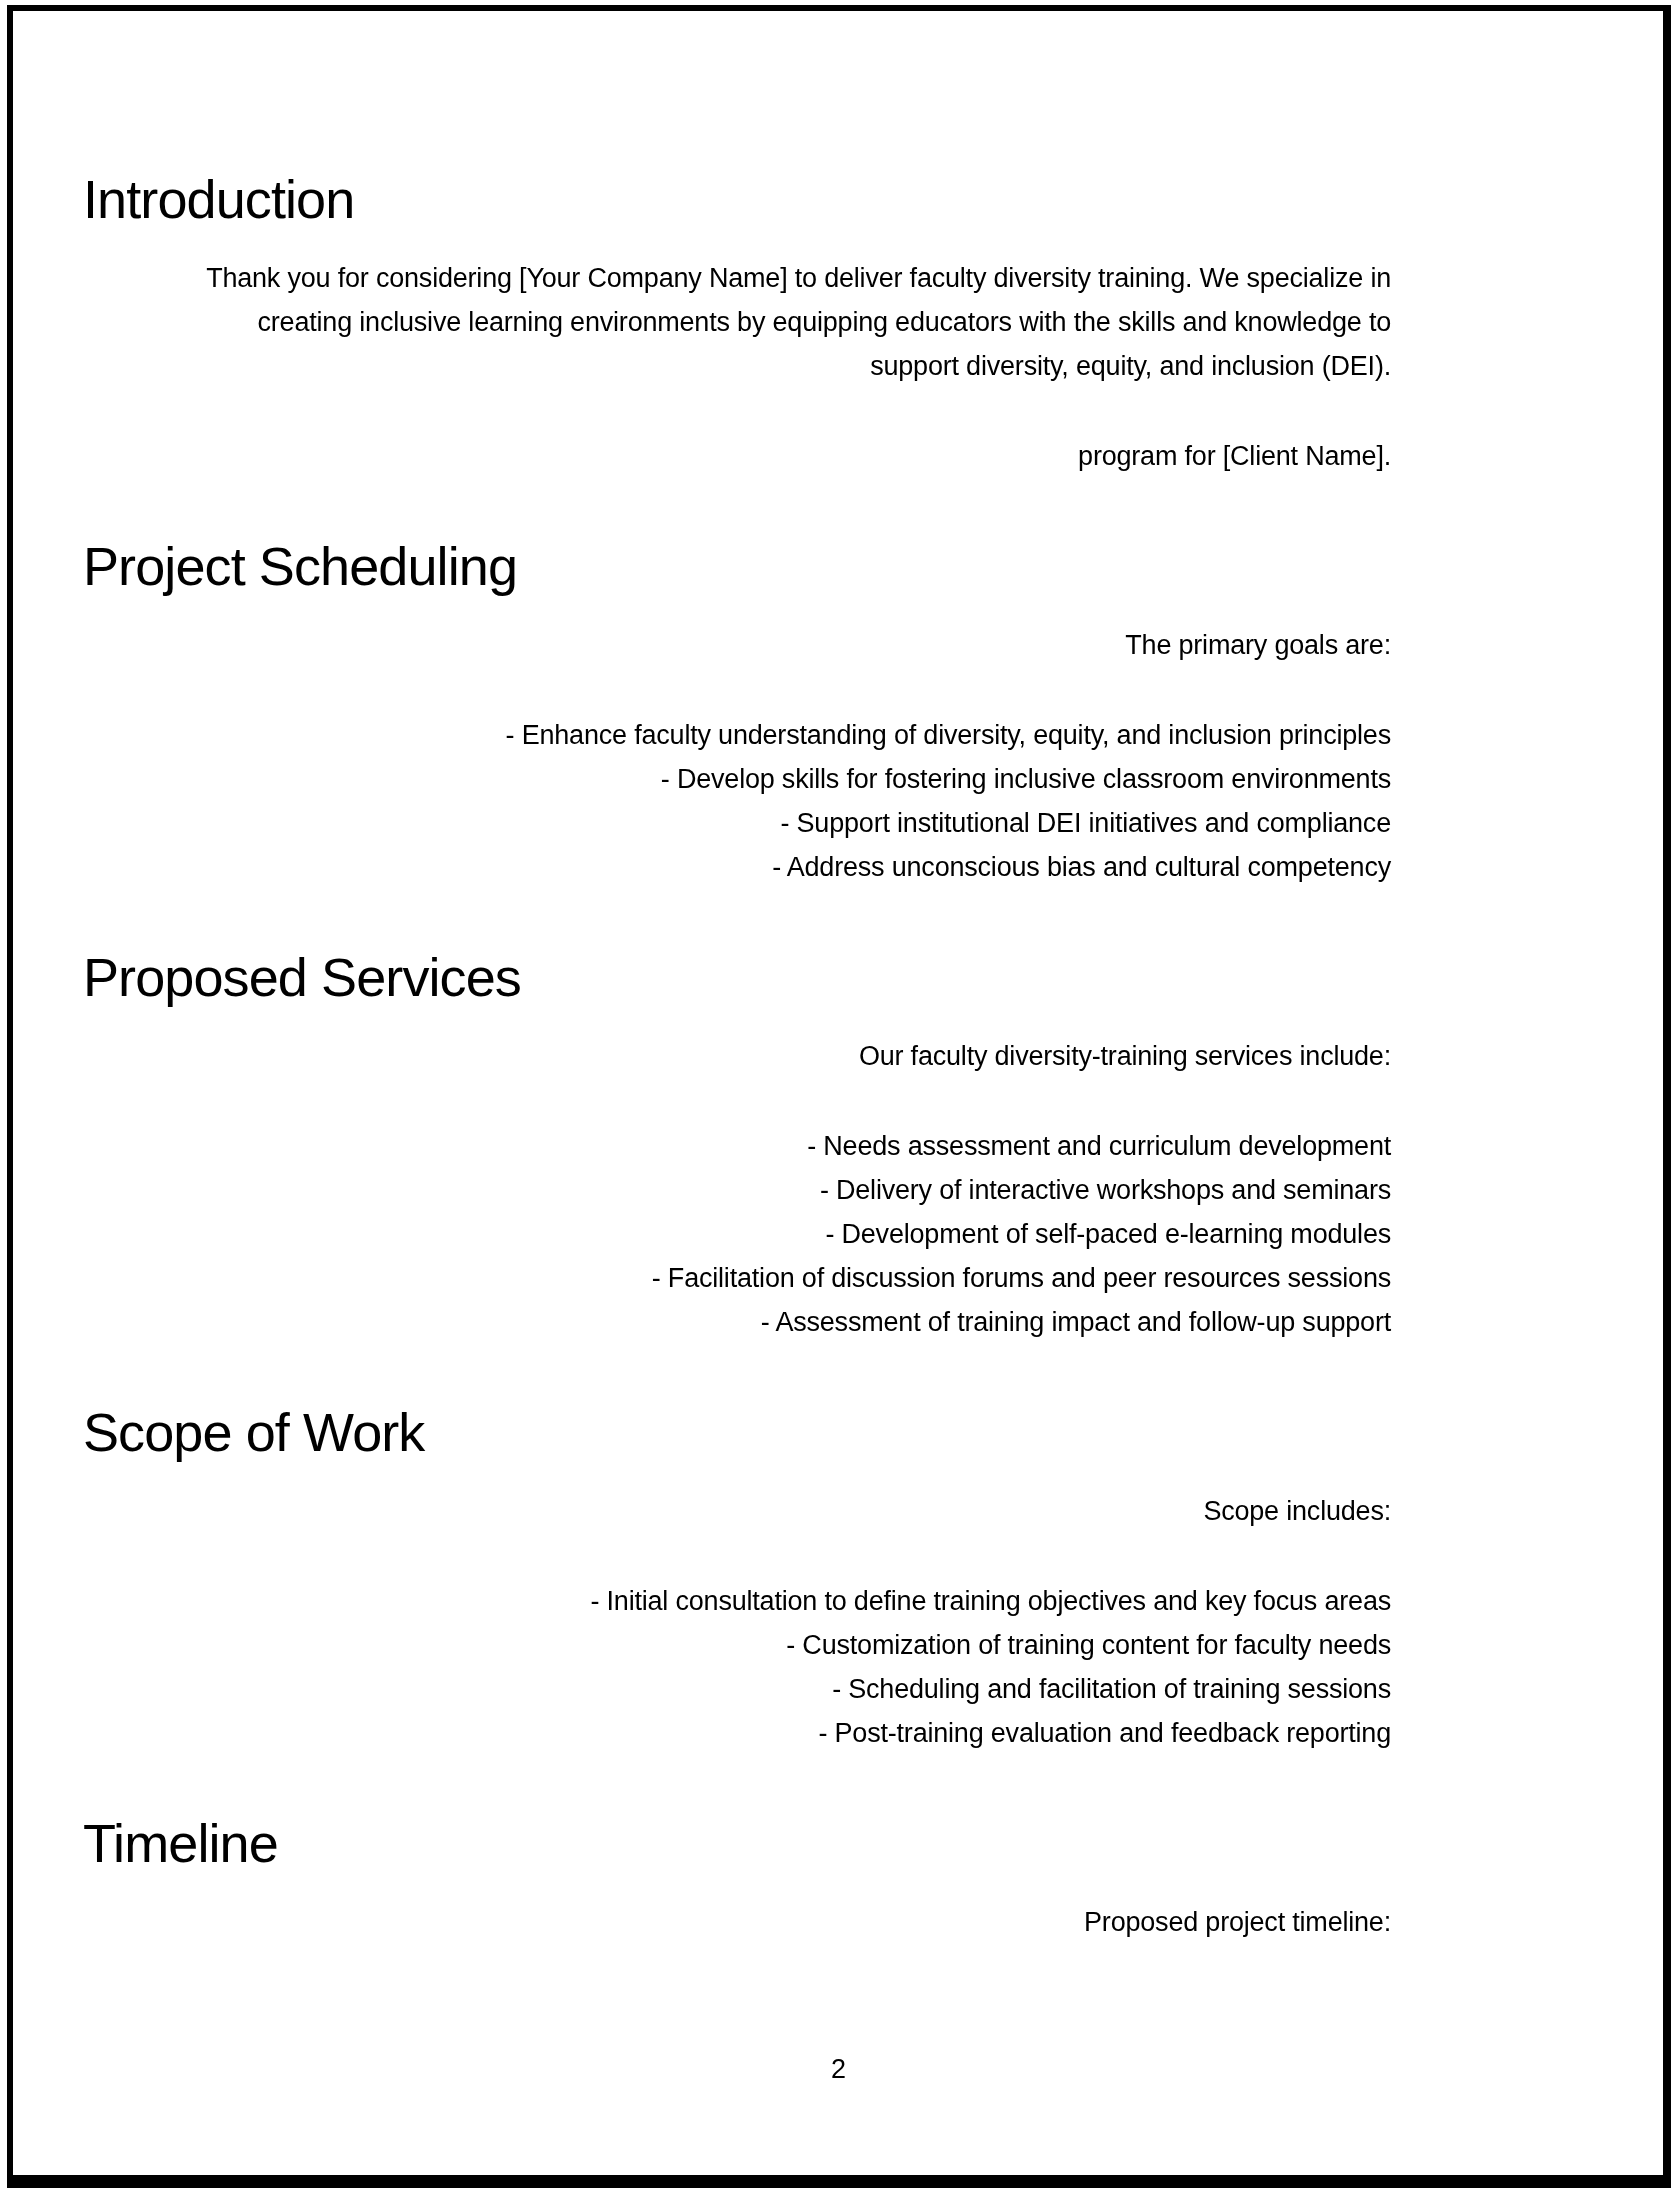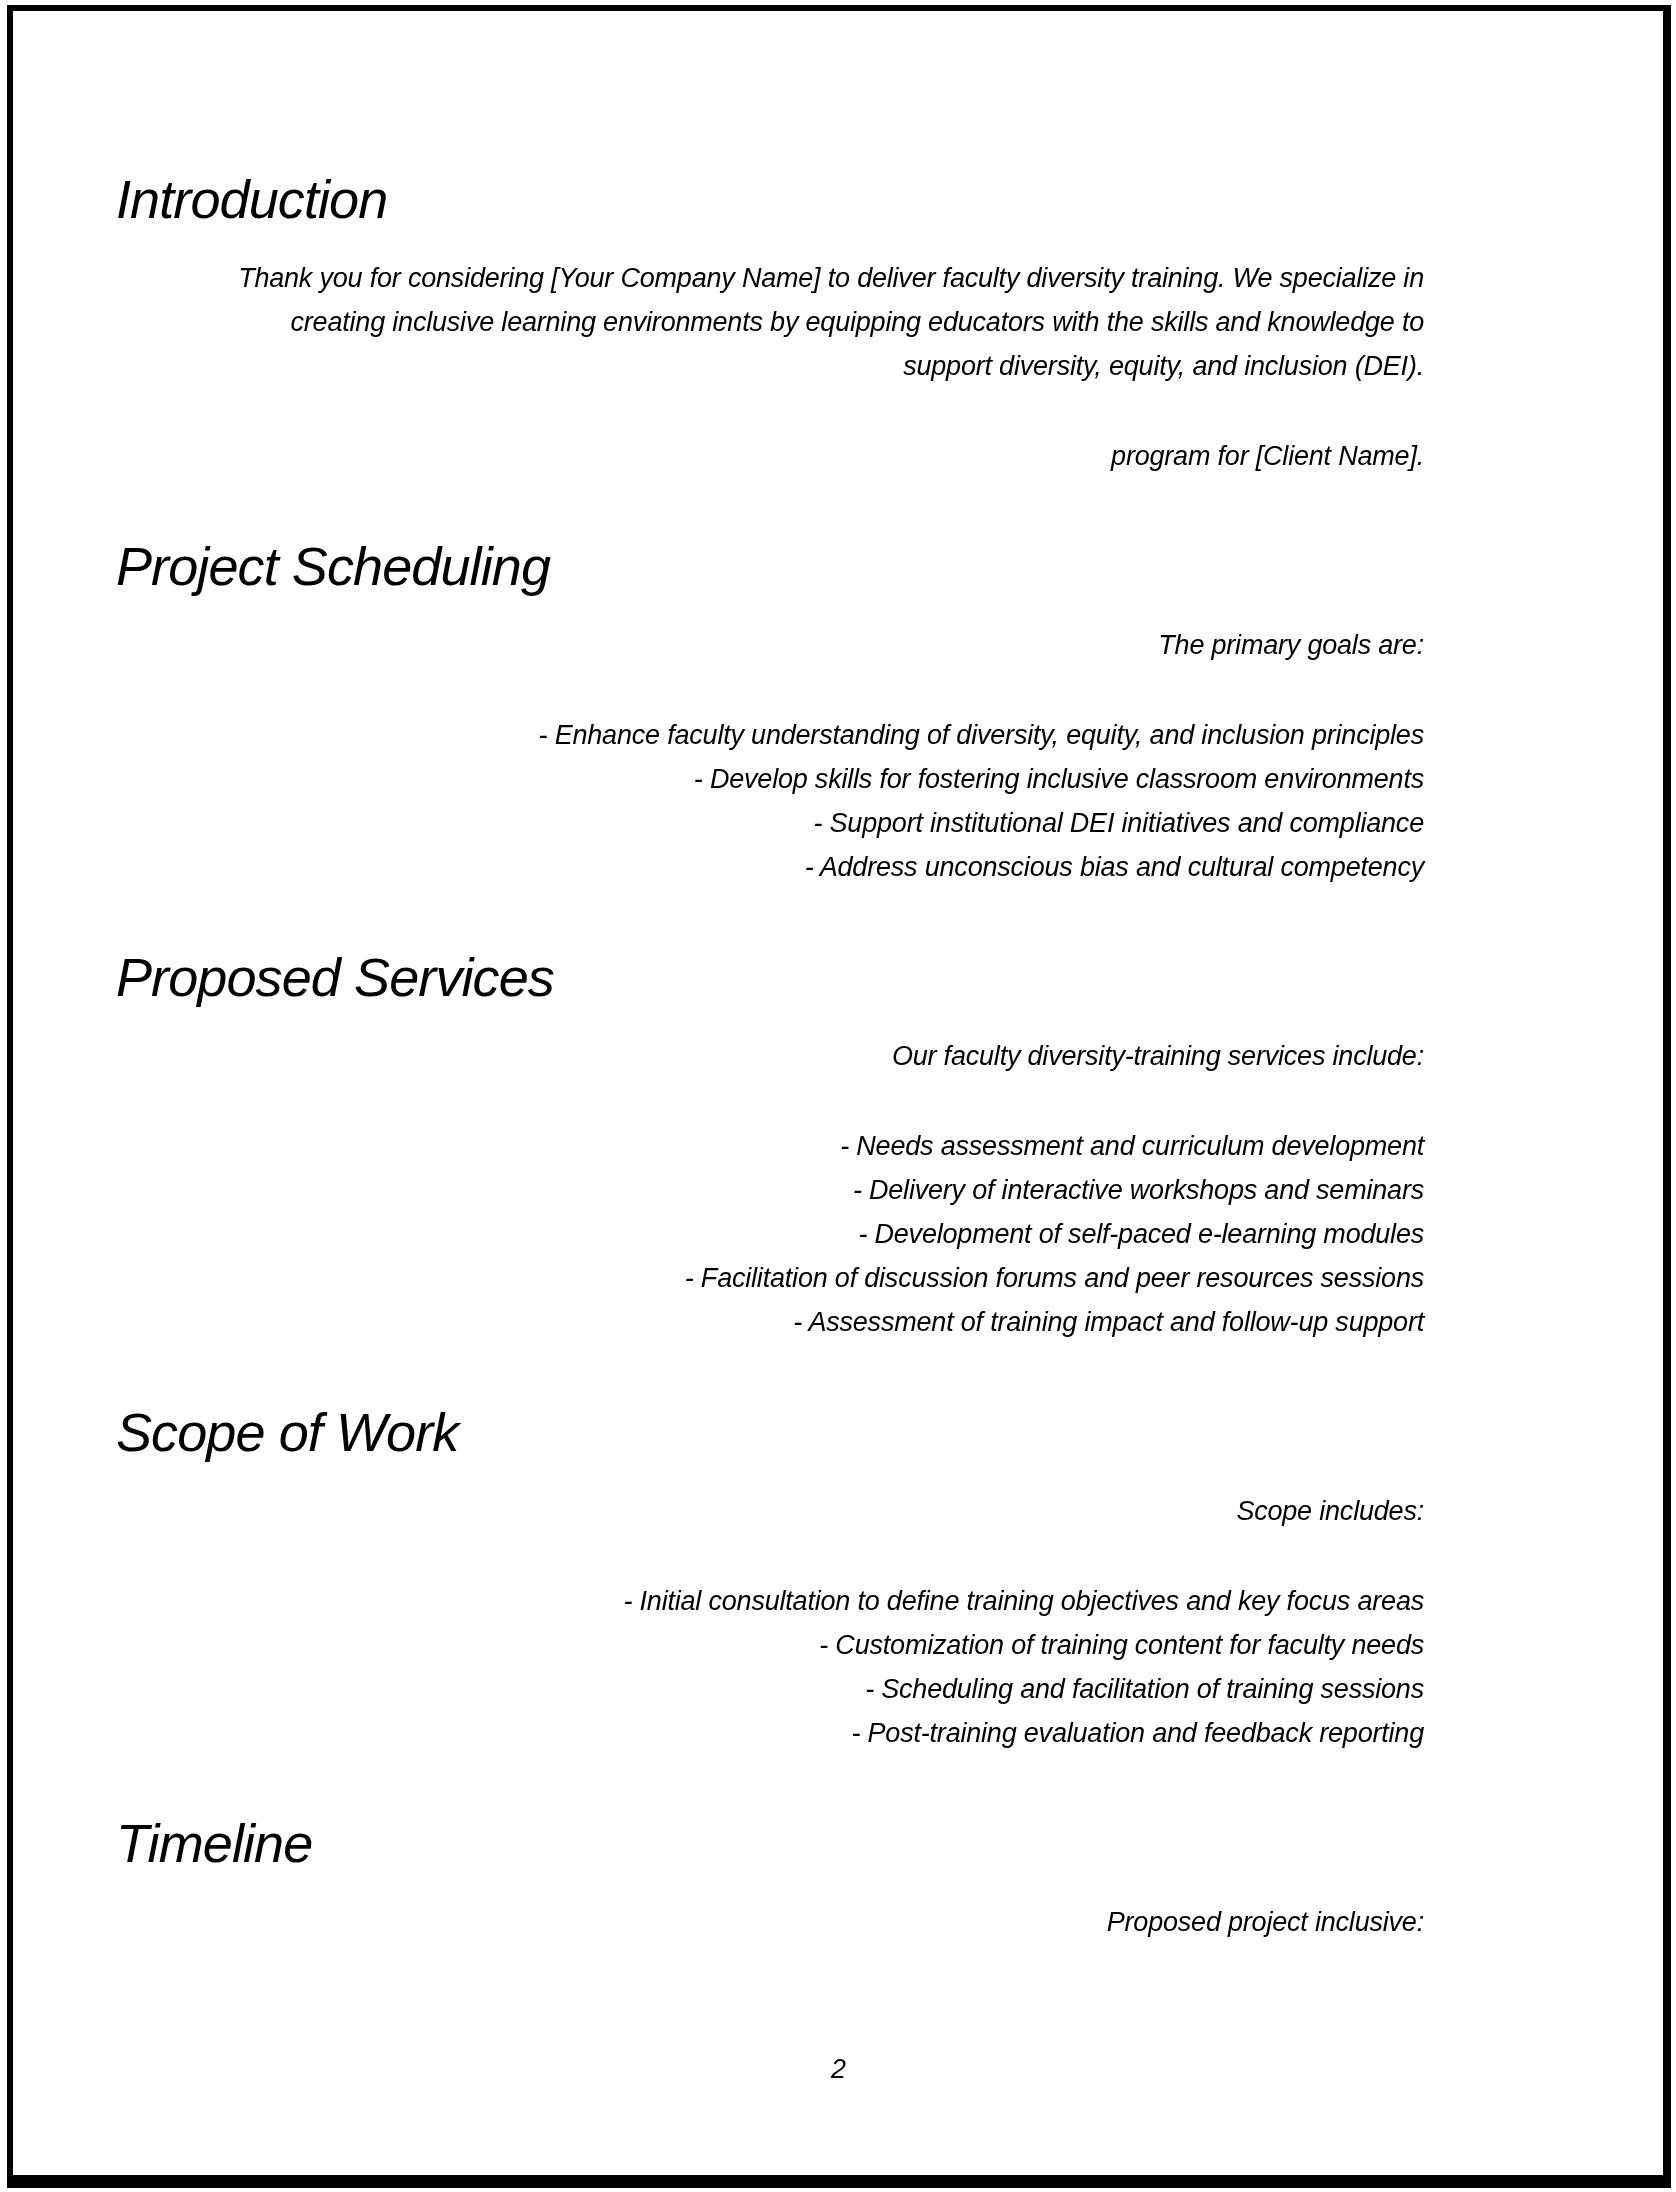--- a/index.html
+++ b/index.html
@@ -23,22 +23,21 @@
     bottom: 5.3px;
     border: 6.1px solid #000000;
     border-right-width: 8.8px;
     border-bottom-width: 13px;
     pointer-events: none;
   }
   .page {
     position: absolute;
     inset: 0;
     box-sizing: border-box;
-    padding: 111px 202px 0 116px;
-    font-style: italic;
+    padding: 111px 202px 0 83px;
   }
   h1 {
     font-size: 54px;
     line-height: 65px;
     font-weight: 400;
     letter-spacing: -0.9px;
     margin: 56px 0 24px 0;
     color: #000000;
   }
   .block {
@@ -108,19 +107,19 @@
   </div>
   <div class="block">
     <div class="line">- Initial consultation to define training objectives and key focus areas</div>
     <div class="line">- Customization of training content for faculty needs</div>
     <div class="line">- Scheduling and facilitation of training sessions</div>
     <div class="line">- Post-training evaluation and feedback reporting</div>
   </div>
 
   <h1>Timeline</h1>
   <div class="block">
-    <div class="line">Proposed project inclusive:</div>
+    <div class="line">Proposed project timeline:</div>
   </div>
 
   <div class="page-number">2</div>
 
 </div>
 
 
 </body></html>

